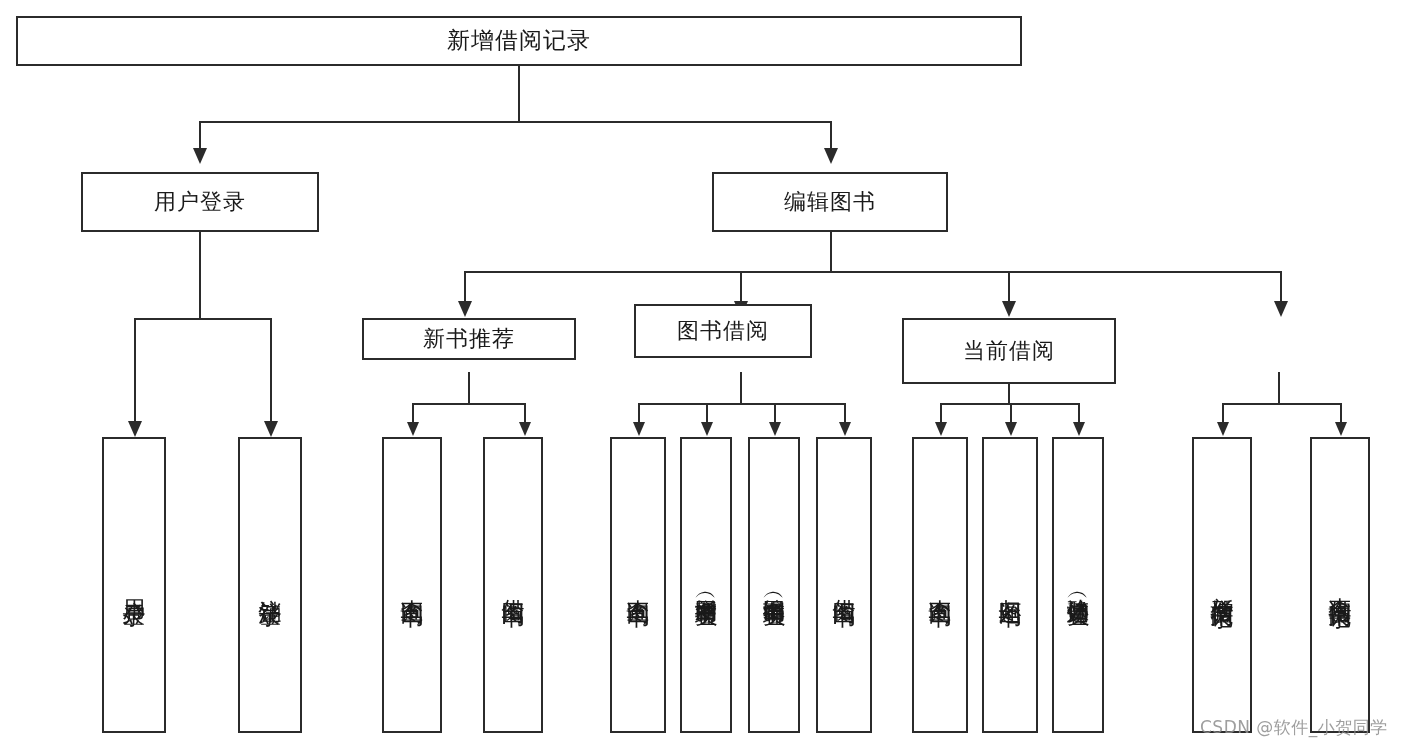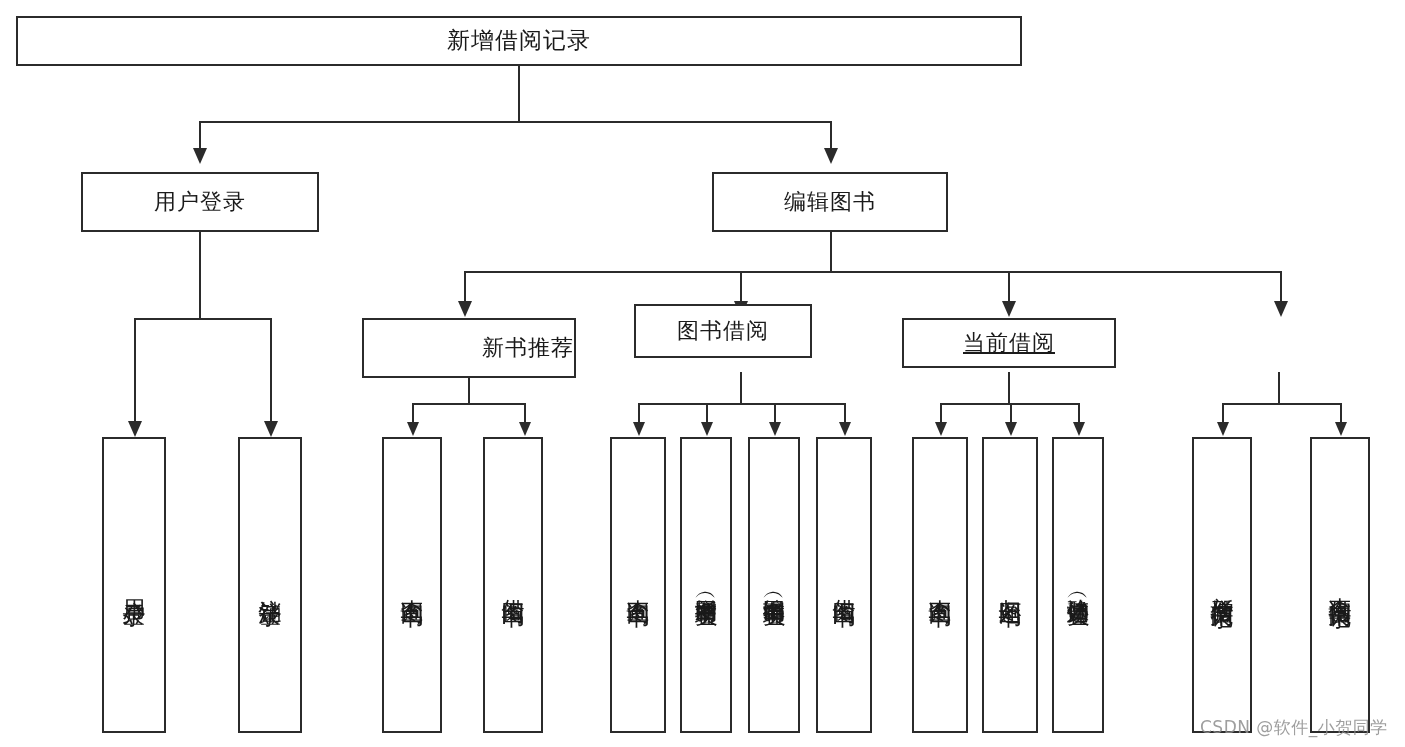--- a/index.html
+++ b/index.html
@@ -122,27 +122,27 @@
 
   <div class="vline" style="left:740px;top:271px;height:32px;"></div>
   <div class="arrow" style="left:734px;top:301px;"></div>
 
   <div class="vline" style="left:1008px;top:271px;height:32px;"></div>
   <div class="arrow" style="left:1002px;top:301px;"></div>
 
   <div class="vline" style="left:1280px;top:271px;height:32px;"></div>
   <div class="arrow" style="left:1274px;top:301px;"></div>
 
-  <div class="node h" style="left:362px;top:318px;width:214px;height:60px;justify-content:flex-end;">
+  <div class="node h" style="left:362px;top:318px;width:214px;height:42px;">
     <span>新书推荐</span>
   </div>
   <div class="node h" style="left:634px;top:304px;width:178px;height:54px;">
     <span>图书借阅</span>
   </div>
-  <div class="node h" style="left:902px;top:318px;width:214px;height:50px;text-decoration:underline;">
+  <div class="node h" style="left:902px;top:318px;width:214px;height:66px;">
     <span>当前借阅</span>
   </div>
 
   <div class="vline" style="left:468px;top:372px;height:31px;"></div>
   <div class="hline" style="left:412px;top:403px;width:112px;"></div>
   <div class="vline" style="left:412px;top:403px;height:20px;"></div>
   <div class="arrow sm" style="left:407px;top:422px;"></div>
   <div class="vline" style="left:524px;top:403px;height:20px;"></div>
   <div class="arrow sm" style="left:519px;top:422px;"></div>
 

